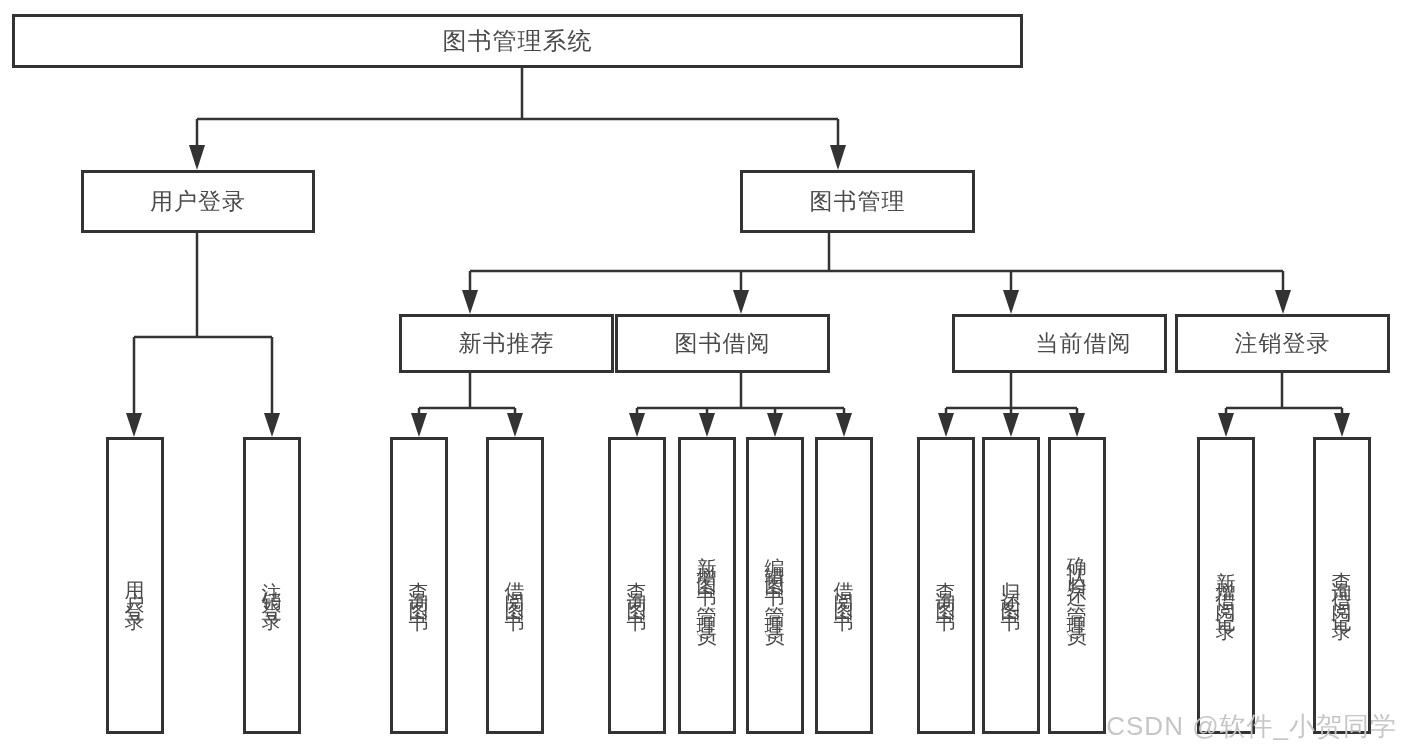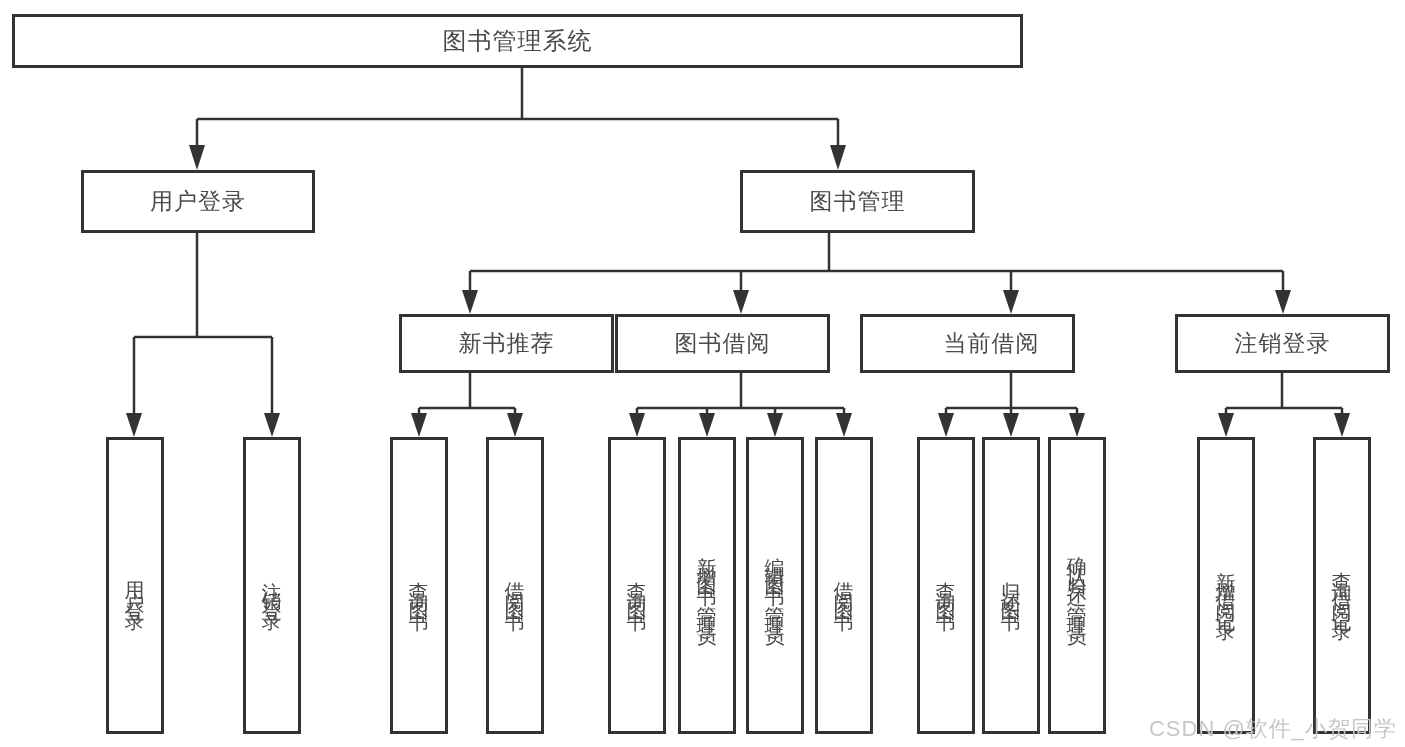--- a/index.html
+++ b/index.html
@@ -36,21 +36,21 @@
     writing-mode:vertical-rl;
     text-orientation:mixed;
     font-size:20px;
     letter-spacing:10px;
     line-height:1;
     white-space:nowrap;
   }
   .watermark{
     position:absolute;
     right:8px;bottom:3px;
-    font-size:22px;
+    font-size:26px;
     color:var(--watermark);
     letter-spacing:1px;
   }
 </style>
 </head>
 <body>
 
 <div class="canvas">
 
   <svg class="connectors" width="1405" height="747" viewBox="0 0 1405 747">
@@ -103,21 +103,21 @@
   <div class="box l2-box" style="left:740px;width:235px;">
     <span>图书管理</span>
   </div>
 
   <div class="box l3-box" style="left:363px;margin-left:36px;">
     <span>新书推荐</span>
   </div>
   <div class="box l3-box" style="left:615px;">
     <span>图书借阅</span>
   </div>
-  <div class="box l3-box" style="left:860px;padding-left:48px;">
+  <div class="box l3-box" style="left:952px;padding-left:48px;">
     <span>当前借阅</span>
   </div>
   <div class="box l3-box" style="left:1175px;">
     <span>注销登录</span>
   </div>
 
   <div class="box leaf" style="left:106px;">
     <span class="vtext">用户登录</span>
   </div>
   <div class="box leaf" style="left:243px;">

